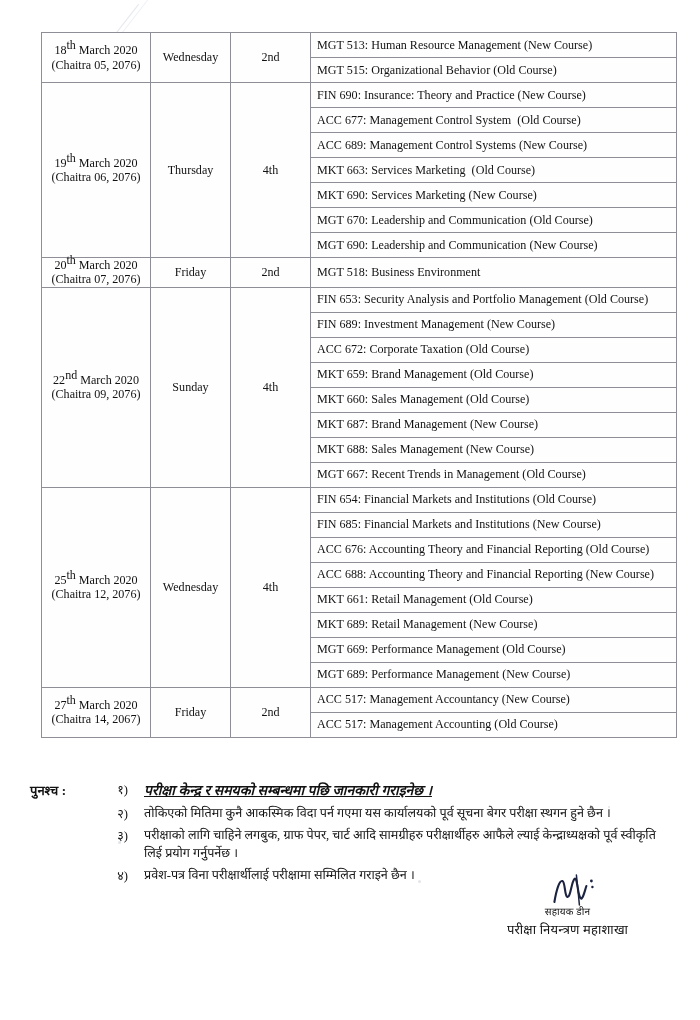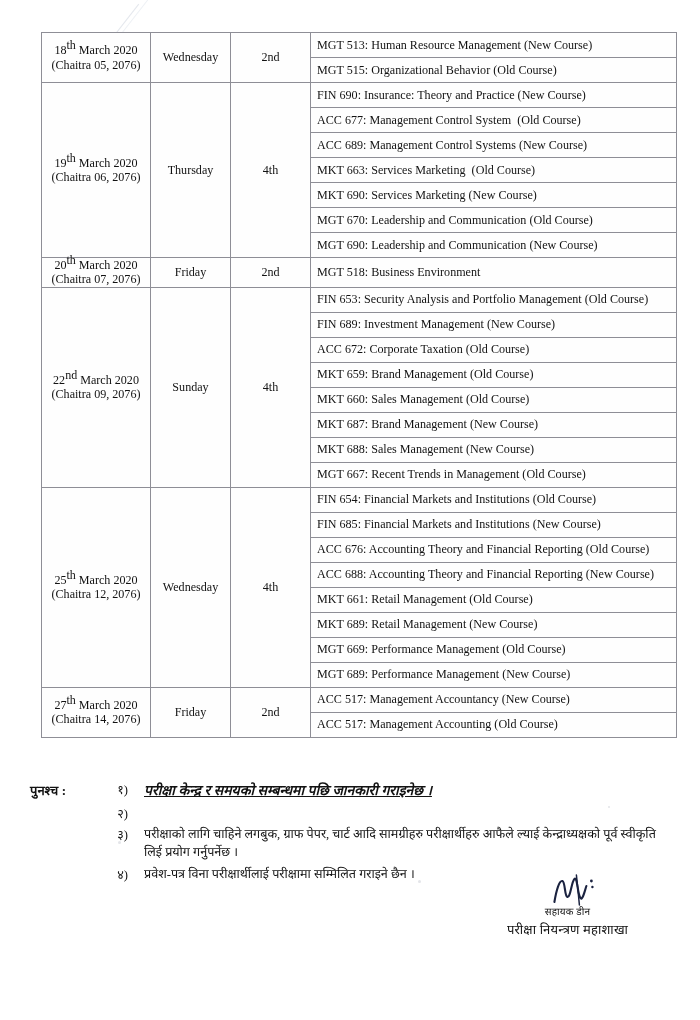--- a/index.html
+++ b/index.html
@@ -305,21 +305,21 @@
         </tr>
         <tr>
           <td class="c-course">MGT 669: Performance Management (Old Course)</td>
         </tr>
         <tr>
           <td class="c-course">MGT 689: Performance Management (New Course)</td>
         </tr>
         <tr>
           <td class="c-date" rowspan="2">
             <span class="date-l1">27<sup>th</sup> March 2020</span>
-            <span class="date-l2">(Chaitra 14, 2076)</span>
+            <span class="date-l2">(Chaitra 14, 2067)</span>
           </td>
           <td class="c-day" rowspan="2">Friday</td>
           <td class="c-time" rowspan="2">2nd</td>
           <td class="c-course">ACC 517: Management Accountancy (New Course)</td>
         </tr>
         <tr>
           <td class="c-course">ACC 517: Management Accounting (Old Course)</td>
         </tr>
       </tbody>
   </table>
@@ -327,20 +327,21 @@
   <div class="notes">
 
     <div class="note-row first">
       <span class="punashcha">पुनश्च :</span>
       <span class="num">१)</span>
       <span class="note-text emph">परीक्षा केन्द्र र समयको सम्बन्धमा पछि जानकारी गराइनेछ ।</span>
     </div>
 
     <div class="indent-block" style="margin-bottom:4px;">
       <span class="num">२)</span>
+      <span class="note-text">तोकिएको मितिमा कुनै आकस्मिक विदा पर्न गएमा यस कार्यालयको पूर्व सूचना बेगर परीक्षा स्थगन हुने छैन ।</span>
     </div>
 
     <div class="indent-block" style="margin-bottom:4px;">
       <span class="num">३)</span>
       <span class="note-text">परीक्षाको लागि चाहिने लगबुक, ग्राफ पेपर, चार्ट आदि सामग्रीहरु परीक्षार्थीहरु आफैले ल्याई केन्द्राध्यक्षको पूर्व स्वीकृति लिई प्रयोग गर्नुपर्नेछ ।</span>
     </div>
 
     <div class="indent-block">
       <span class="num">४)</span>
       <span class="note-text">प्रवेश-पत्र विना परीक्षार्थीलाई परीक्षामा सम्मिलित गराइने छैन ।</span>

